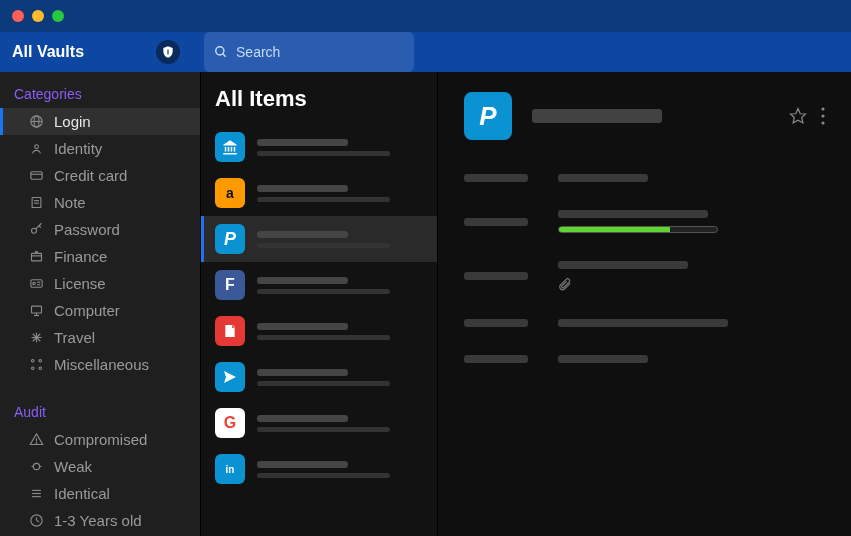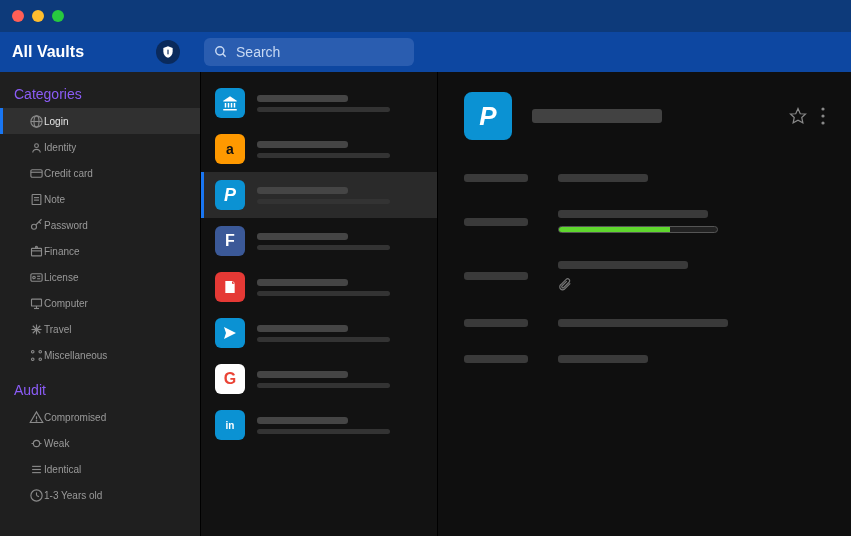--- a/index.html
+++ b/index.html
@@ -33,43 +33,43 @@
     padding: 0 12px;
     gap: 12px;
   }
   .vault-label { color:#fff; font-weight:600; font-size:16px; flex:0 0 auto; }
   .vault-icon {
     width:24px; height:24px; background:#0a2a5c; border-radius:50%;
     display:flex; align-items:center; justify-content:center; color:#fff;
     margin-left: 60px;
   }
   .search-box {
-    flex:0 0 210px; height:28px; background:#2a5db0; border-radius:6px;
+    flex:0 0 210px; height:40px; background:#2a5db0; border-radius:6px;
     display:flex; align-items:center; padding:0 10px; color:#c7d9f3; gap:8px;
     margin-left: 12px;
   }
   .search-box input {
     background:transparent; border:none; outline:none; color:#fff;
     font-size:14px; width:100%;
   }
   .search-box input::placeholder { color:#c7d9f3; }
 
   .main { display:flex; height:calc(536px - 72px); }
 
   .sidebar {
     width: 200px;
     background:#1f1f1f;
     padding: 10px 0;
     overflow:hidden;
   }
   .sb-header { color:#8b5cf6; font-size:14px; padding:4px 14px 6px; }
   .sb-item {
-    display:flex; align-items:center; gap:0;
+    display:flex; align-items:center; gap:10px;
     padding: 5px 14px 5px 28px;
-    color:#9a9a9a; cursor:pointer; font-size:10px;
+    color:#9a9a9a; cursor:pointer; font-size:15px;
   }
   .sb-item.selected {
     background:#303030;
     border-left:3px solid #1976f2;
     padding-left:25px;
     color:#e6e6e6;
   }
   .sb-icon { width:16px; height:16px; display:inline-flex; align-items:center; justify-content:center; flex:0 0 16px; }
   .sb-item span.sblabel { flex:1; }
 
@@ -249,21 +249,21 @@
             <svg width="15" height="15" viewBox="0 0 24 24" fill="none" stroke="#8a8a8a" stroke-width="1.8">
               <circle cx="6" cy="6" r="2"></circle>
               <circle cx="18" cy="6" r="2"></circle>
               <circle cx="6" cy="18" r="2"></circle>
               <circle cx="18" cy="18" r="2"></circle>
             </svg>
           </span>
           <span class="sblabel">Miscellaneous</span>
         </div>
       </div>
-    <div class="sb-header" style="margin-top:10px;">Audit</div>
+    <div class="sb-header" style="margin-top:22px;">Audit</div>
     <div id="sb-audit">
         <div class="sb-item">
           <span class="sb-icon">
             <svg width="15" height="15" viewBox="0 0 24 24" fill="none" stroke="#8a8a8a" stroke-width="1.8">
               <path d="M12 3 2 20h20L12 3z"></path>
               <line x1="12" y1="10" x2="12" y2="15"></line>
               <circle cx="12" cy="17.5" r="0.5" fill="#8a8a8a"></circle>
             </svg>
           </span>
           <span class="sblabel">Compromised</span>
@@ -295,20 +295,21 @@
               <line x1="12" y1="12" x2="12" y2="7"></line>
               <line x1="12" y1="12" x2="16" y2="14"></line>
             </svg>
           </span>
           <span class="sblabel">1-3 Years old</span>
         </div>
       </div>
   </div>
 
   <div class="list-col">
+    <div class="list-title">All Items</div>
     <div id="list-items">
         <div class="list-item">
           <div class="li-icon" style="background:#0b92d3">
             <svg width="18" height="18" viewBox="0 0 24 24" fill="#fff">
               <path d="M3 9 12 3l9 6v1H3V9zm2 3h2v6H5v-6zm4 0h2v6H9v-6zm4 0h2v6h-2v-6zm4 0h2v6h-2v-6zM3 20h18v2H3v-2z"></path>
             </svg>
           </div>
           <div class="li-lines">
             <div class="li-line1"></div>
             <div class="li-line2"></div>

